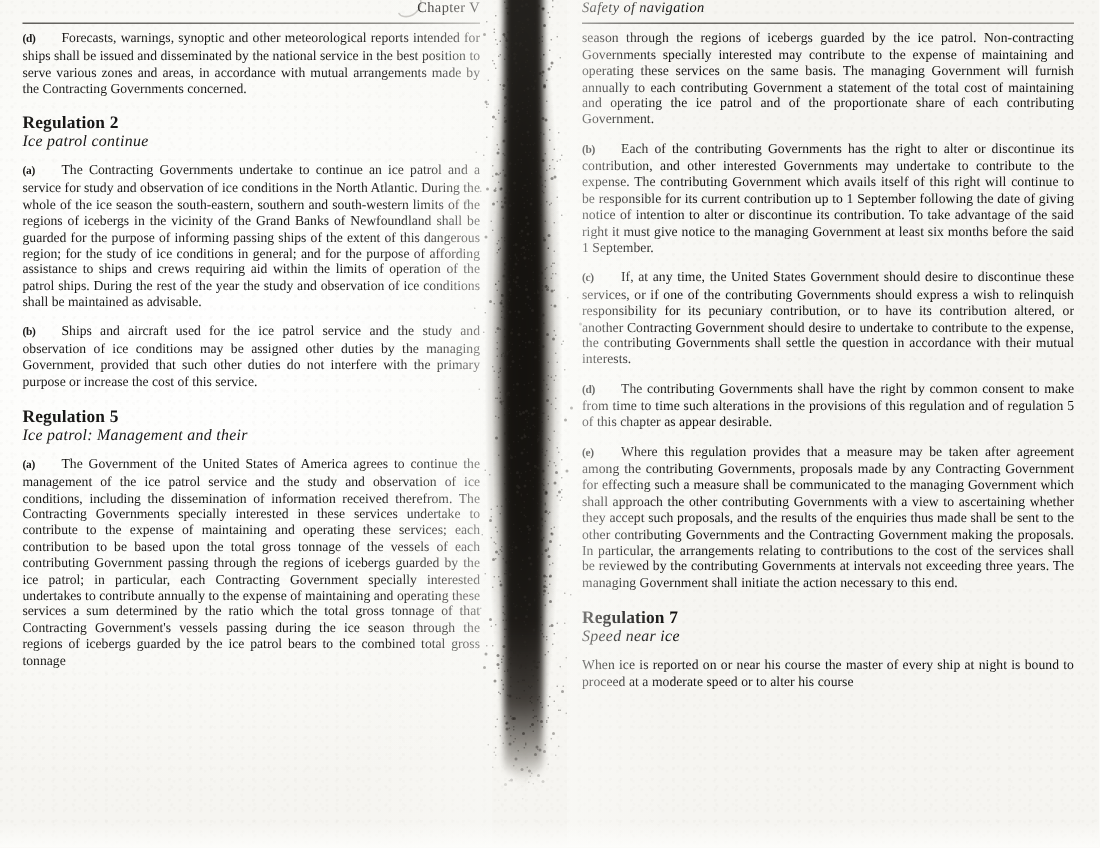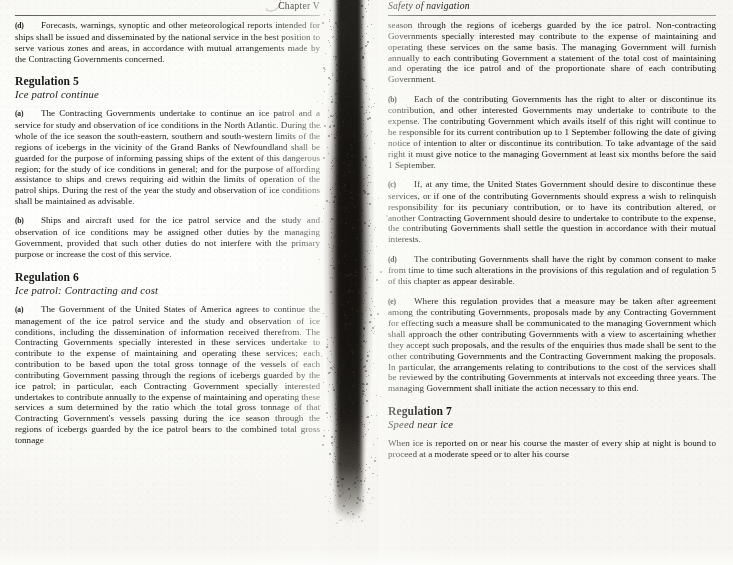--- a/index.html
+++ b/index.html
@@ -157,28 +157,28 @@
   <div class="col" id="colLeft">
 
     <div class="runhead">
       <div class="rh-text rh-left">Chapter V</div>
       <div class="rule"></div>
     </div>
 
     <div id="leftBody">
         <p class="para"><span class="mk">(d)</span><span>Forecasts, warnings, synoptic and other meteorological reports intended for ships shall be issued and disseminated by the national service in the best position to serve various zones and areas, in accordance with mutual arrangements made by the Contracting Governments concerned.</span></p>
         <div style="margin-top: 11px;">
-          <h2 class="reg">Regulation 5</h2>
+          <h2 class="reg">Regulation 2</h2>
           <div class="regsub">Ice patrol continue</div>
         </div>
         <p class="para"><span class="mk">(a)</span><span>The Contracting Governments undertake to continue an ice patrol and a service for study and observation of ice conditions in the North Atlantic. During the whole of the ice season the south-eastern, southern and south-western limits of the regions of icebergs in the vicinity of the Grand Banks of Newfoundland shall be guarded for the purpose of informing passing ships of the extent of this dangerous region; for the study of ice conditions in general; and for the purpose of affording assistance to ships and crews requiring aid within the limits of operation of the patrol ships. During the rest of the year the study and observation of ice conditions shall be maintained as advisable.</span></p>
         <p class="para"><span class="mk">(b)</span><span>Ships and aircraft used for the ice patrol service and the study and observation of ice conditions may be assigned other duties by the managing Government, provided that such other duties do not interfere with the primary purpose or increase the cost of this service.</span></p>
         <div style="margin-top: 11px;">
-          <h2 class="reg">Regulation 6</h2>
-          <div class="regsub">Ice patrol: Contracting and cost</div>
+          <h2 class="reg">Regulation 5</h2>
+          <div class="regsub">Ice patrol: Management and their</div>
         </div>
         <p class="para"><span class="mk">(a)</span><span>The Government of the United States of America agrees to continue the management of the ice patrol service and the study and observation of ice conditions, including the dissemination of information received therefrom. The Contracting Governments specially interested in these services undertake to contribute to the expense of maintaining and operating these services; each contribution to be based upon the total gross tonnage of the vessels of each contributing Government passing through the regions of icebergs guarded by the ice patrol; in particular, each Contracting Government specially interested undertakes to contribute annually to the expense of maintaining and operating these services a sum determined by the ratio which the total gross tonnage of that Contracting Government's vessels passing during the ice season through the regions of icebergs guarded by the ice patrol bears to the combined total gross tonnage</span></p>
       </div>
   </div>
 
   <div class="col" id="colRight">
 
     <div class="runhead">
       <div class="rh-text rh-right">Safety of navigation</div>
       <div class="rule"></div>

